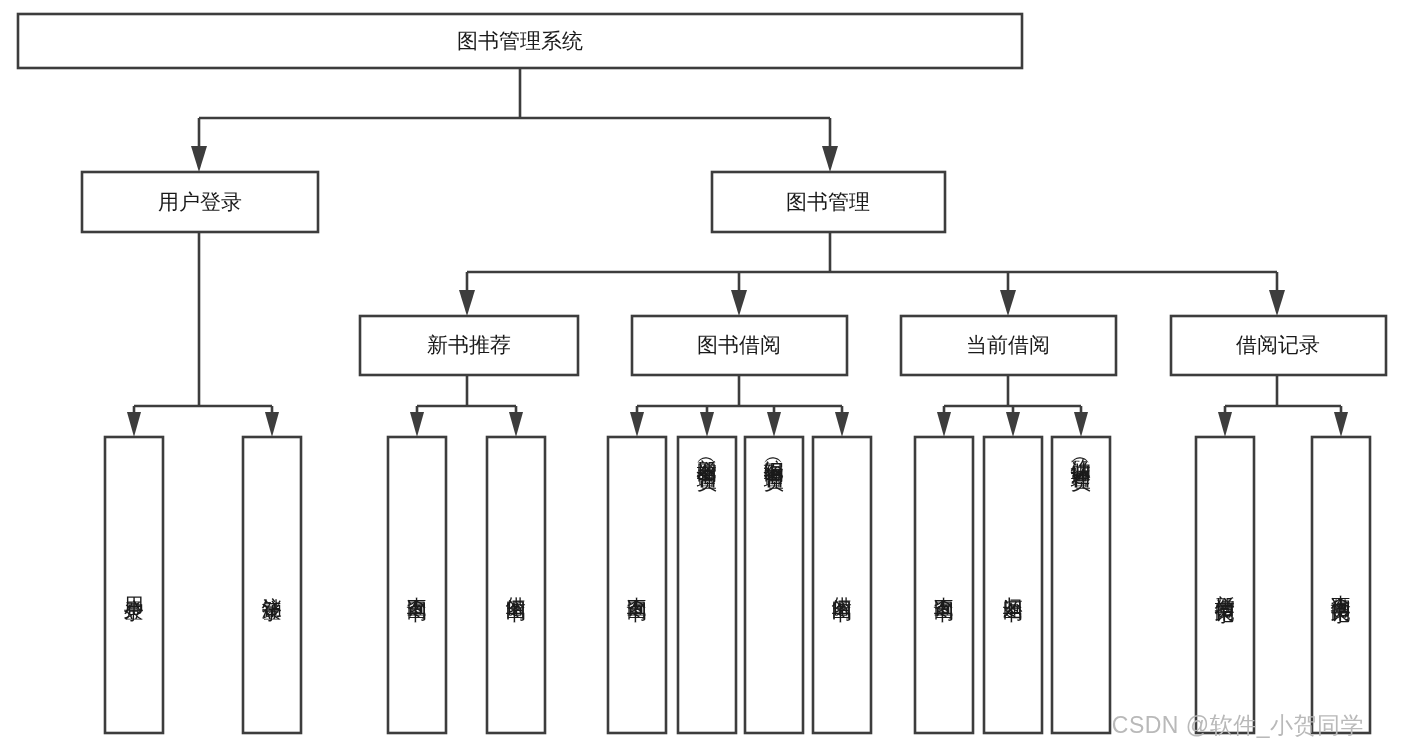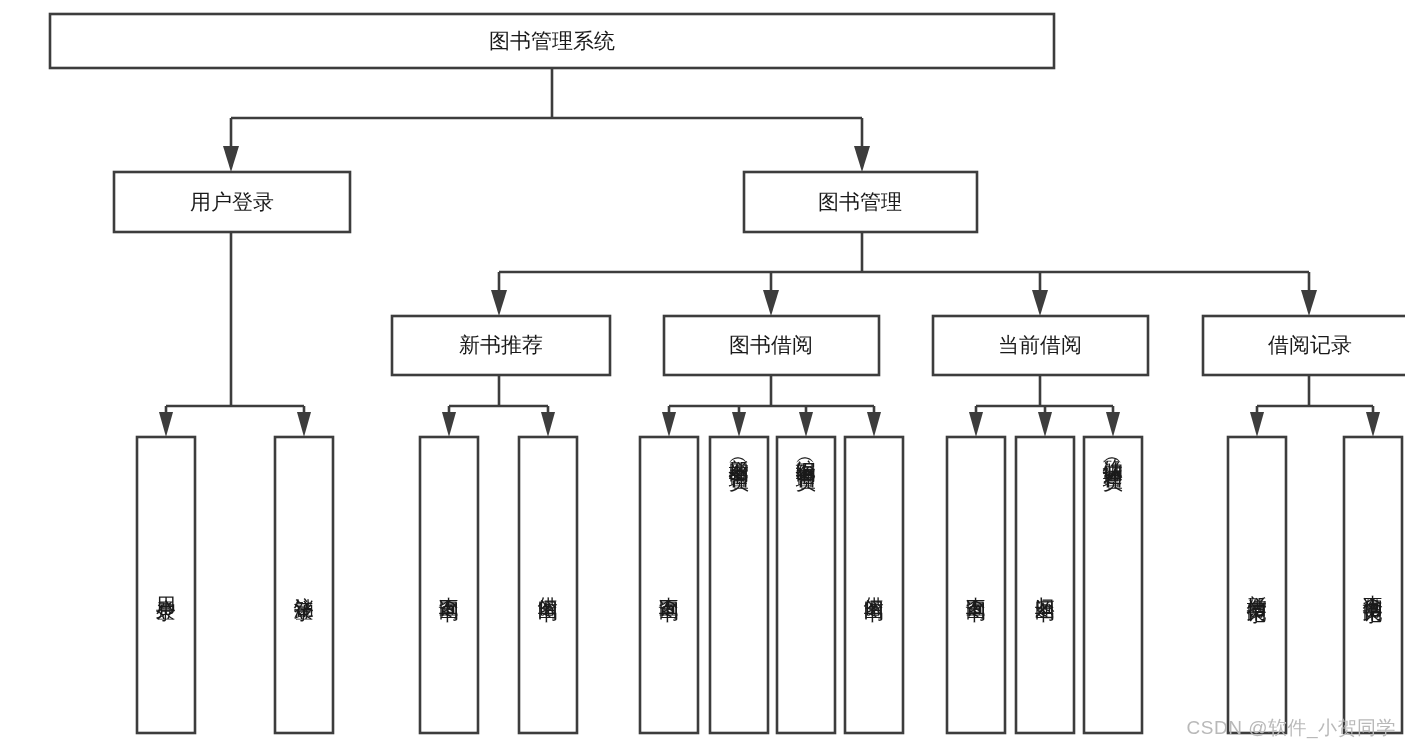--- a/index.html
+++ b/index.html
@@ -12,21 +12,20 @@
     height: 747px;
     font-family: "Liberation Sans", "DejaVu Sans", sans-serif;
     overflow: hidden;
     position: relative;
   }
   #diagram-root {
     position: absolute;
     left: 0; top: 0;
     width: 1372px;
     height: 747px;
-    margin-left: 32px;
   }
   svg#flow {
     display: block;
     width: 1405px;
     height: 747px;
   }
   .nodebox {
     fill: #ffffff;
     stroke: #3d3d3d;
     stroke-width: 2.6;
@@ -65,21 +64,21 @@
     letter-spacing: 2px;
     color: #1a1a1a;
     white-space: nowrap;
     text-align: center;
   }
   #watermark {
     position: absolute;
     right: 8px;
     bottom: 6px;
     font-family: "Liberation Sans", "DejaVu Sans", sans-serif;
-    font-size: 19px;
+    font-size: 23px;
     color: #b9b9b9;
     letter-spacing: 0.5px;
     white-space: nowrap;
   }
 </style>
 </head>
 <body>
 
 <div id="diagram-root">
 

